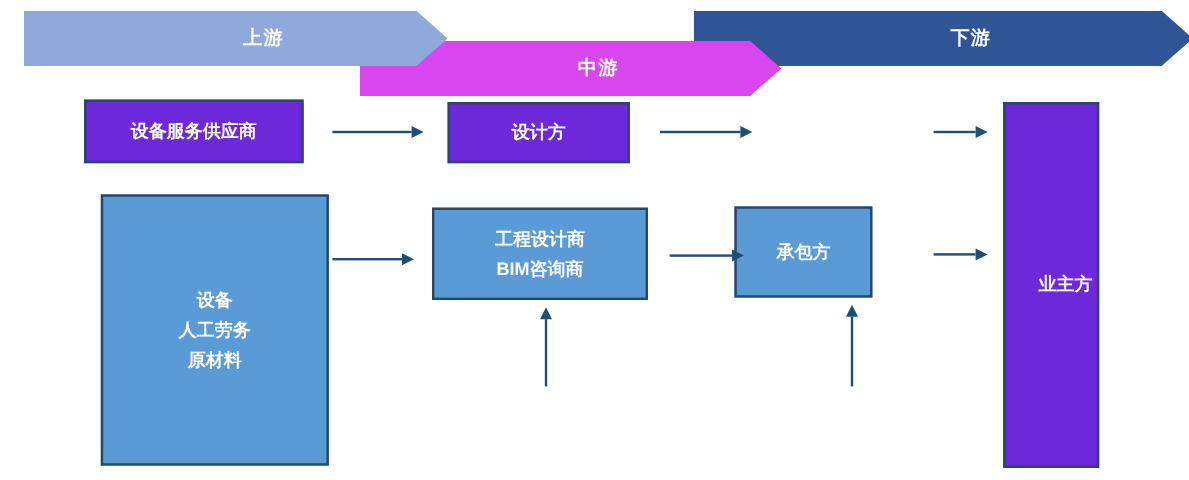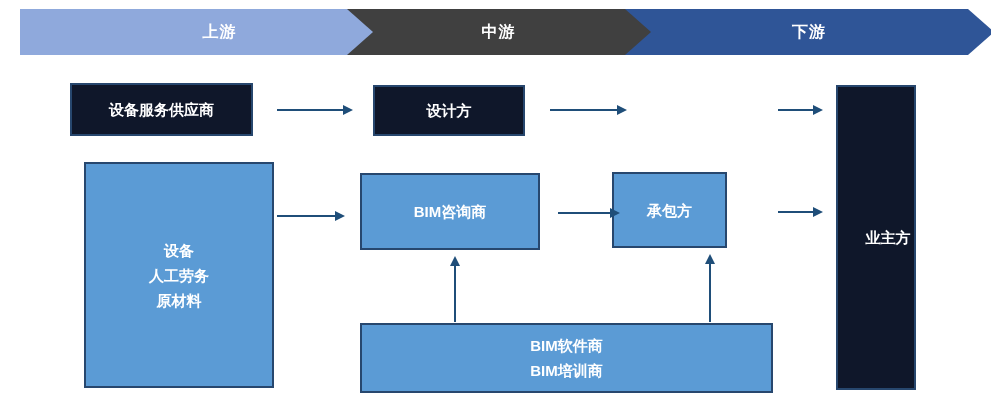--- a/index.html
+++ b/index.html
@@ -14,32 +14,32 @@
   
   .chev{
     position:absolute;top:9px;height:46px;
     display:flex;align-items:center;justify-content:center;
     color:#ffffff;font-size:16px;font-weight:bold;letter-spacing:1px;padding-left:46px;
   }
   .chev-shape{
     clip-path:polygon(0 0, calc(100% - 26px) 0, 100% 50%, calc(100% - 26px) 100%, 0 100%);
   }
   .chev-up   {left:20px;  width:307px; background:#8FA9DC; z-index:3;}
-  .chev-mid  {left:300px; width:305px; background:#404040; z-index:2;}
+  .chev-mid  {left:300px; width:305px; background:#d946ef; z-index:2;margin-top:25px;}
   .chev-down {left:578px; width:370px; background:#2F5597; z-index:1;}
 
   
   .box{
     position:absolute;
     display:flex;flex-direction:column;align-items:center;justify-content:center;
     color:#ffffff;font-weight:bold;font-size:15px;line-height:25px;
     text-align:center;box-sizing:border-box;
     border:2px solid #27476E;
   }
-  .box-dark {background:#0f172a;}
+  .box-dark {background:#6d28d9;}
   .box-light{background:#5B9BD5;}
 
   .box-supplier   {left:70px;  top:83px;  width:183px; height:53px;}
   .box-designer   {left:373px; top:85px;  width:152px; height:51px;}
   .box-constructor{left:645px; top:85px;  width:116px; height:51px;}
   .box-owner      {left:836px; top:85px;  width:80px;  height:305px;padding-left:24px;}
   .box-inputs     {left:63px;  top:162px; width:190px; height:226px;margin-left:21px;}
   .box-engineering{left:360px; top:173px; width:180px; height:77px;}
   .box-contractor {left:612px; top:172px; width:115px; height:76px;}
   .box-vendors    {left:360px; top:323px; width:413px; height:70px;}
@@ -97,28 +97,25 @@
   <div class="box box-dark box-owner">
     <span>业主方</span>
   </div>
 
   <div class="box box-light box-inputs">
     <span>设备</span>
     <span>人工劳务</span>
     <span>原材料</span>
   </div>
   <div class="box box-light box-engineering">
+    <span>工程设计商</span>
     <span>BIM咨询商</span>
   </div>
   <div class="box box-light box-contractor">
     <span>承包方</span>
-  </div>
-  <div class="box box-light box-vendors">
-    <span>BIM软件商</span>
-    <span>BIM培训商</span>
   </div>
 
   <div class="arrow-h a1"></div>
   <div class="arrow-h a2"></div>
   <div class="arrow-h a3"></div>
   <div class="arrow-h a4"></div>
   <div class="arrow-h a5"></div>
   <div class="arrow-h a6"></div>
   <div class="arrow-v v1"></div>
   <div class="arrow-v v2"></div>

